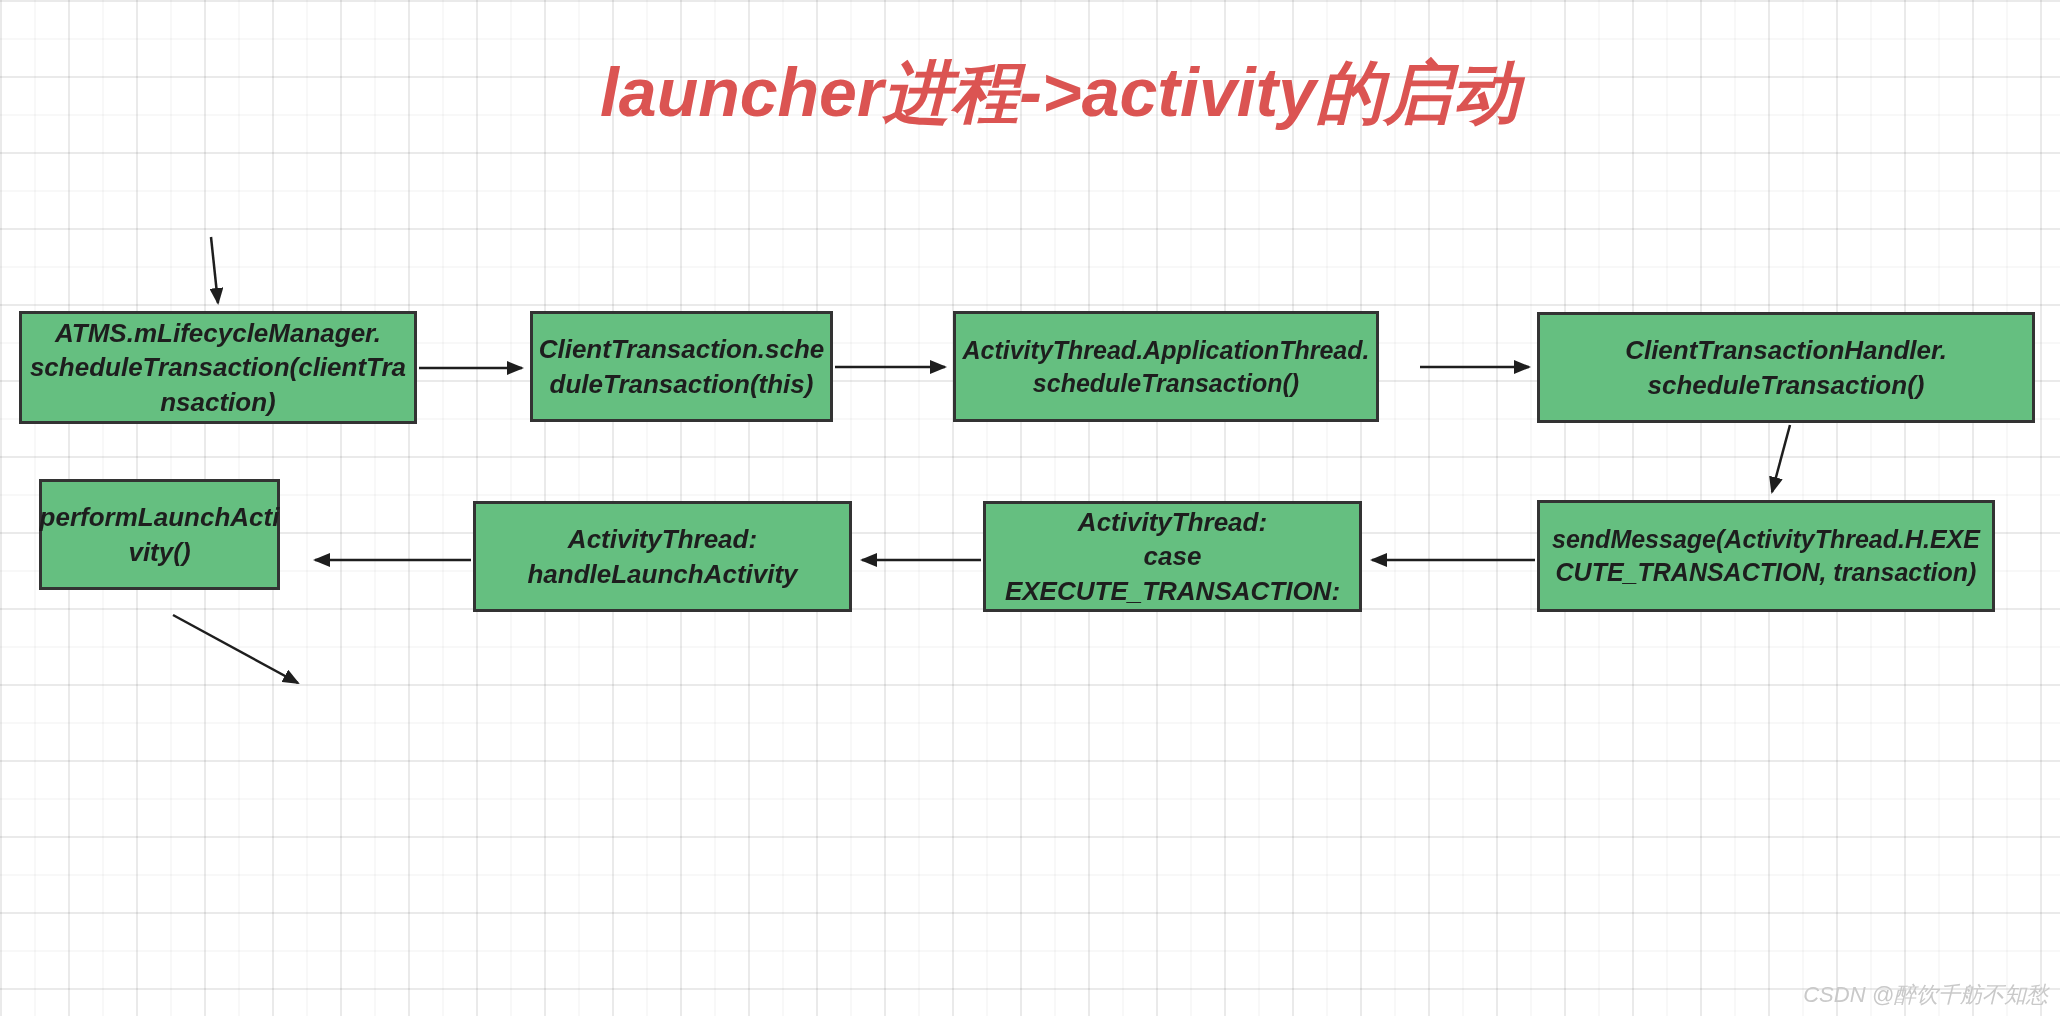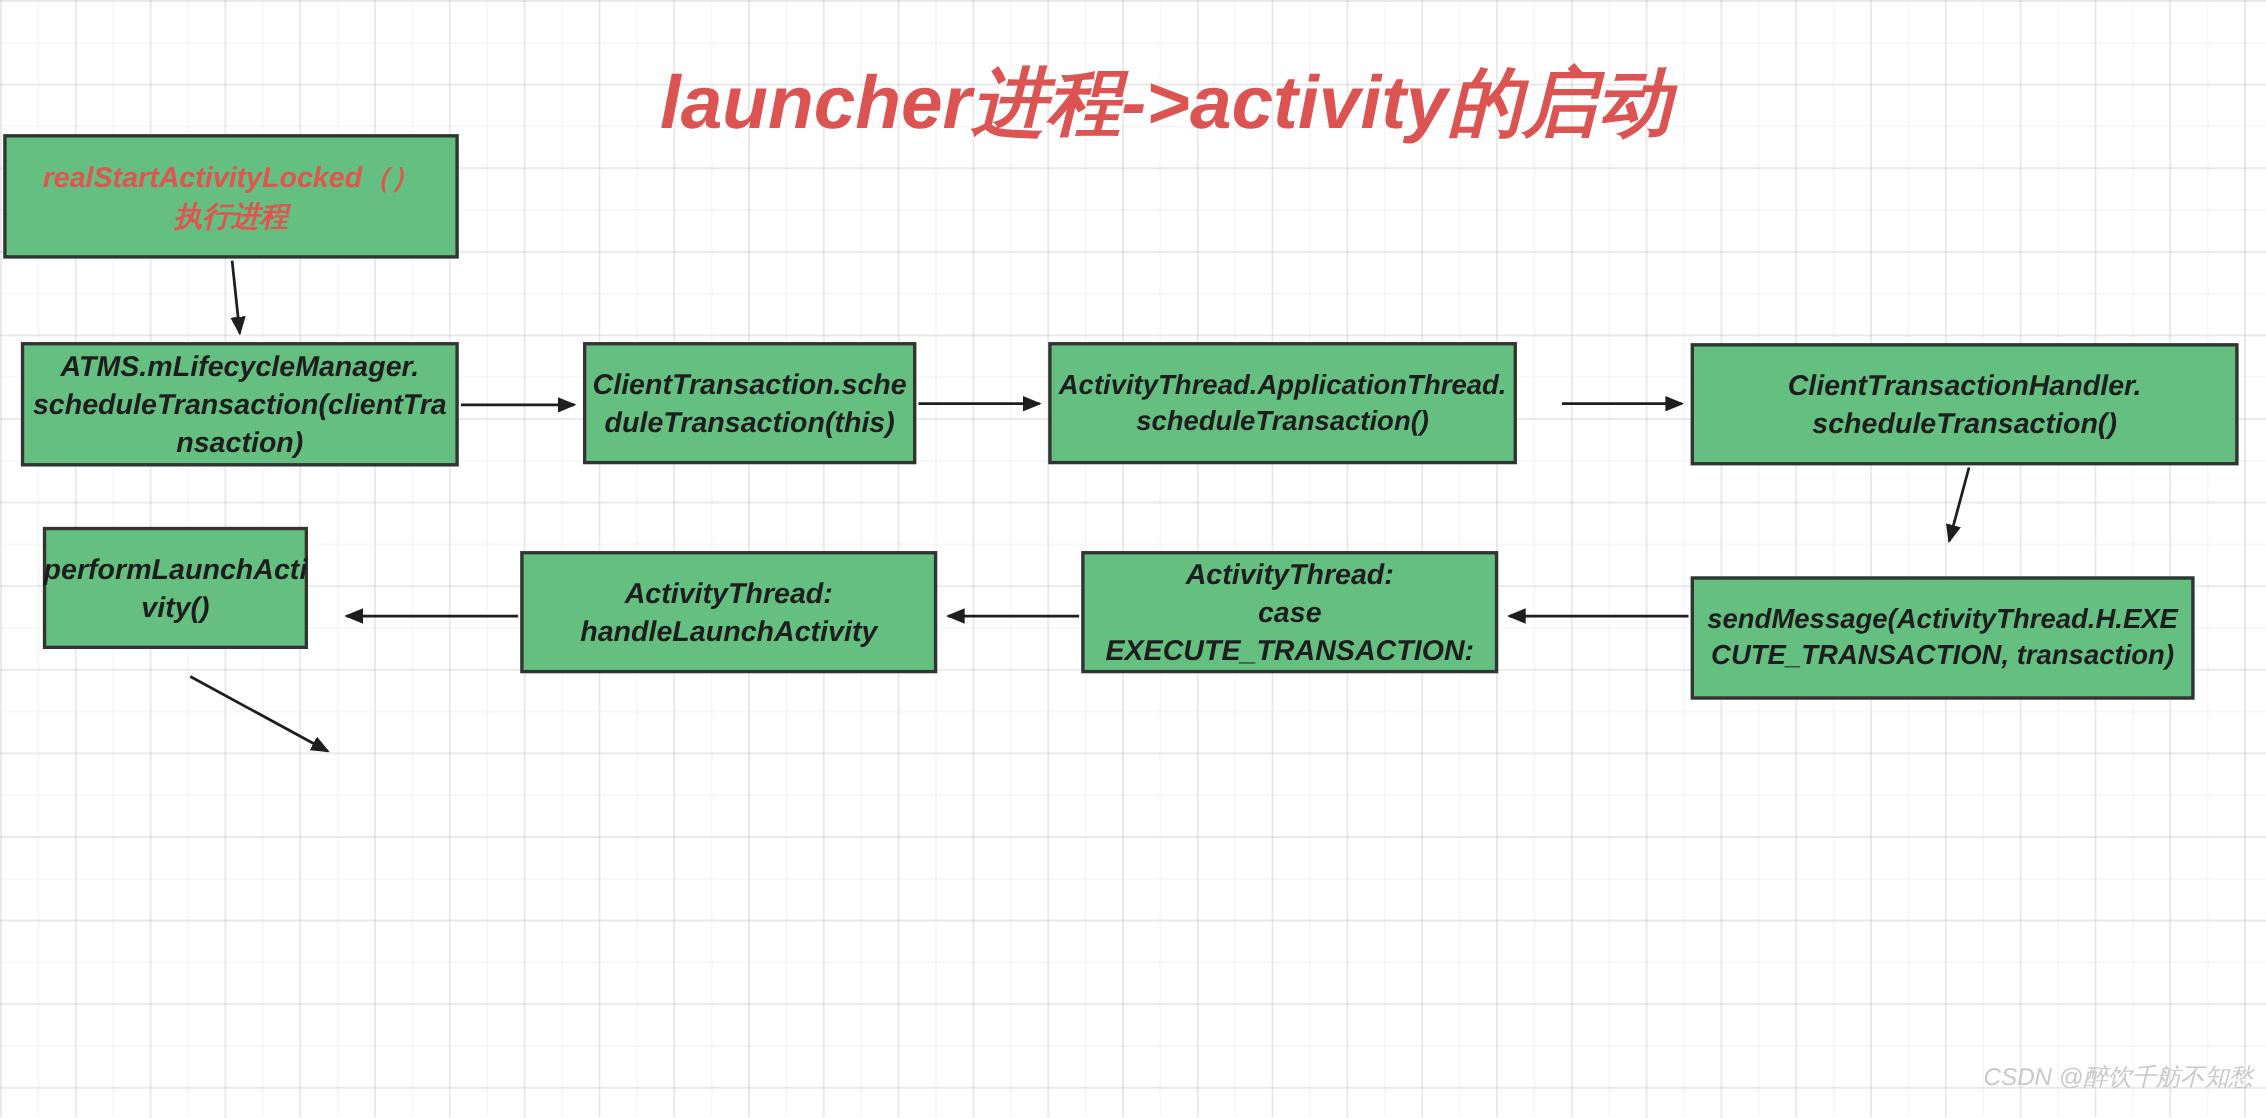--- a/index.html
+++ b/index.html
@@ -41,44 +41,42 @@
     line-height:1.32;
     color:#1e1e1e;
     white-space:pre-line;
   }
   .node.red-text{color:#E05550;}
   #node-a{left:3px;   top:122px; width:414px; height:113px;}
   #node-b{left:19px;  top:311px; width:398px; height:113px;}
   #node-c{left:530px; top:311px; width:303px; height:111px;}
   #node-d{left:953px; top:311px; width:426px; height:111px; font-size:25px;}
   #node-e{left:1537px;top:312px; width:498px; height:111px;}
-  #node-f{left:1537px;top:500px; width:458px; height:112px; font-size:25px;margin-top:24px;}
+  #node-f{left:1537px;top:500px; width:458px; height:112px; font-size:25px;}
   #node-g{left:983px; top:501px; width:379px; height:111px;}
   #node-h{left:473px; top:501px; width:379px; height:111px;}
   #node-i{left:39px;  top:479px; width:241px; height:111px;}
   #node-j{left:76px;  top:691px; width:471px; height:271px; line-height:1.45;}
   #arrows{position:absolute;left:0;top:0;width:2060px;height:1016px;pointer-events:none;}
   .watermark{
     position:absolute;
-    right:12px;bottom:22px;
+    right:12px;bottom:6px;
     font-size:22px;
     color:#c9c9c9;
     white-space:nowrap;
     margin-left:40px;
   }
 </style>
 </head>
 <body>
 
 <div id="canvas">
 
   <div class="title">launcher进程-&gt;activity的启动</div>
 
-  <div class="node red-text" id="node-a">realStartActivityLocked（）
-执行进程</div>
   <div class="node" id="node-b">ATMS.mLifecycleManager.
 scheduleTransaction(clientTra
 nsaction)</div>
   <div class="node" id="node-c">ClientTransaction.sche
 duleTransaction(this)</div>
   <div class="node" id="node-d">ActivityThread.ApplicationThread.
 scheduleTransaction()</div>
   <div class="node" id="node-e">ClientTransactionHandler.
 scheduleTransaction()</div>
   <div class="node" id="node-f">sendMessage(ActivityThread.H.EXE

